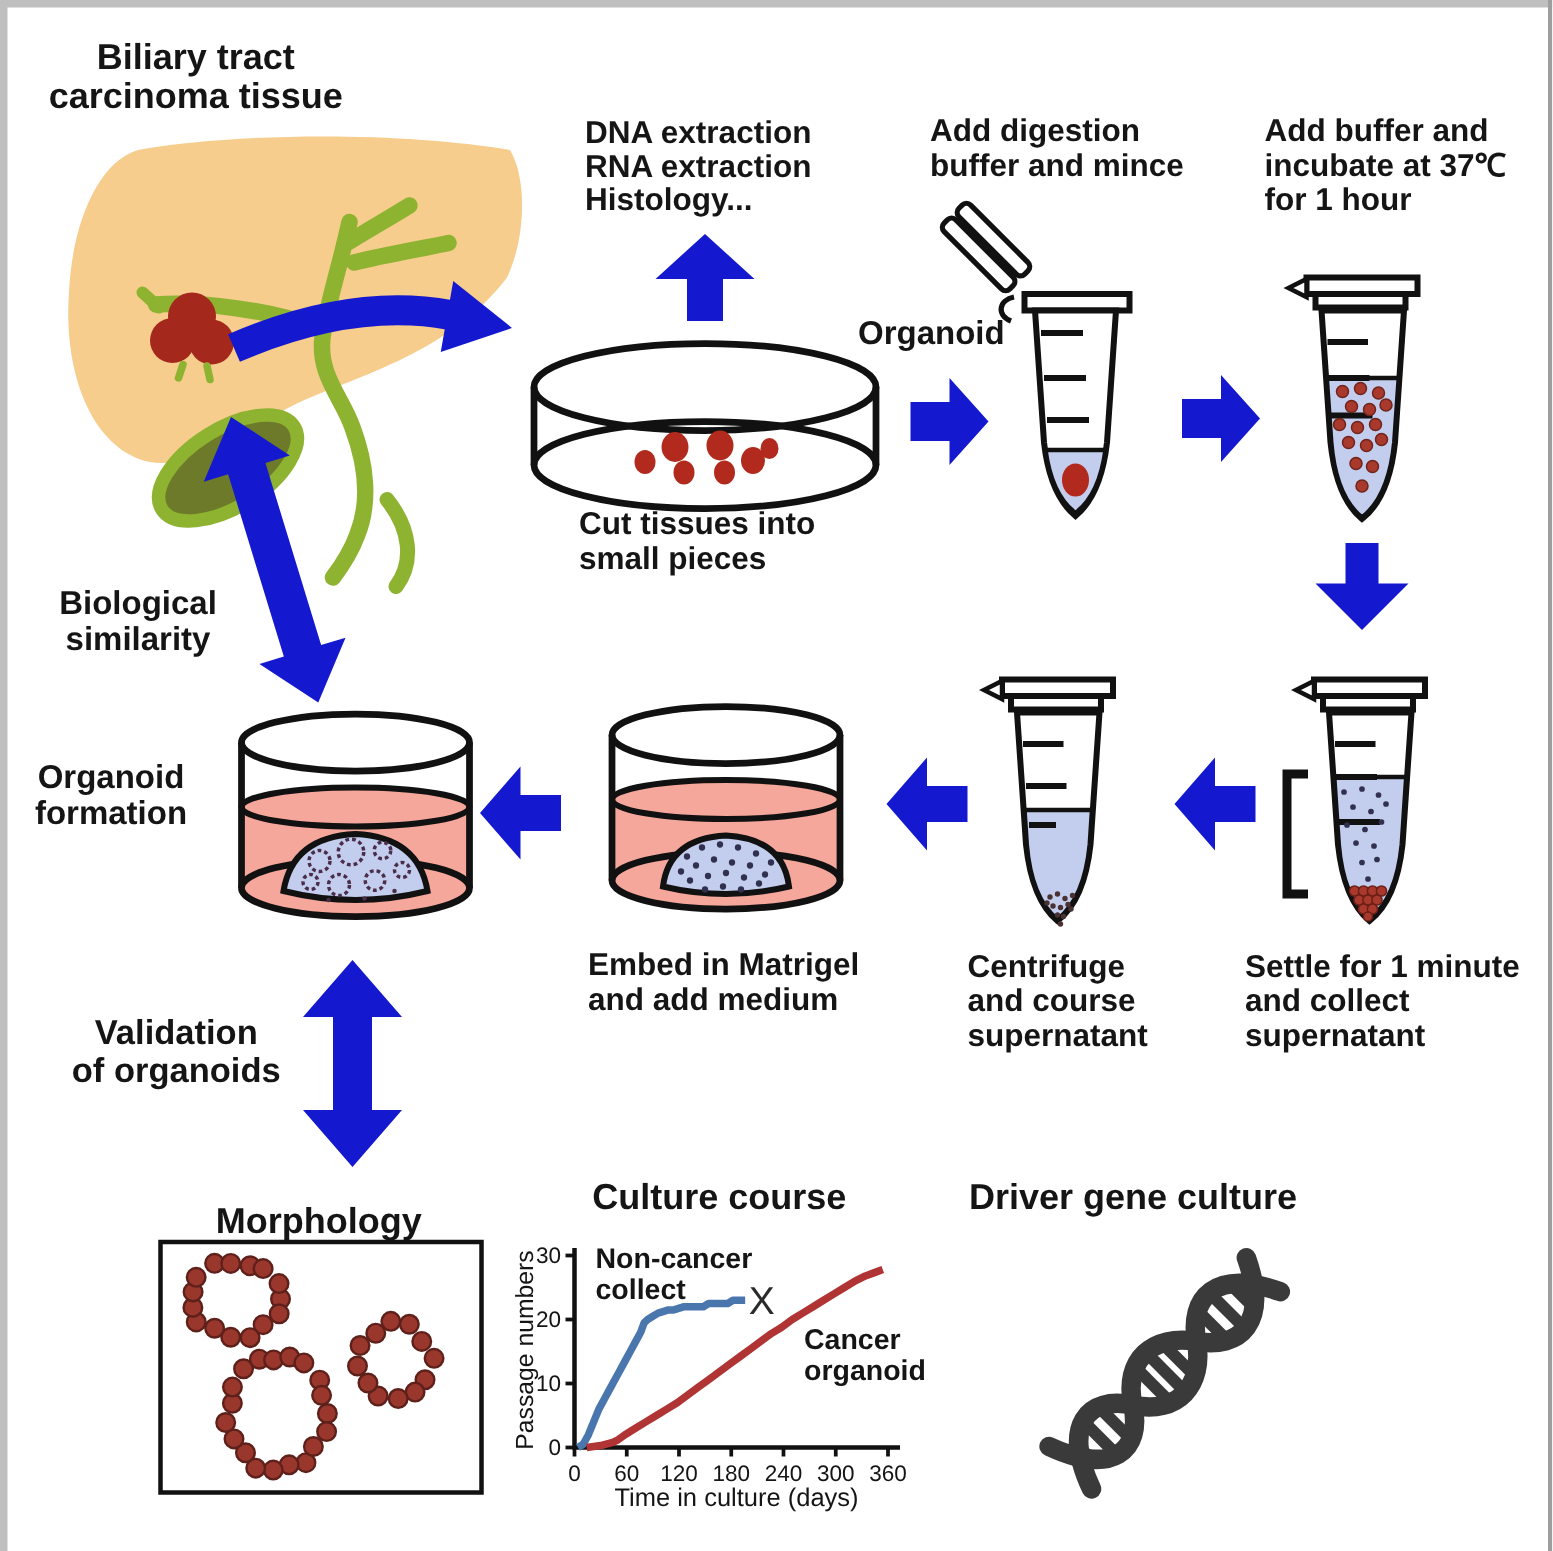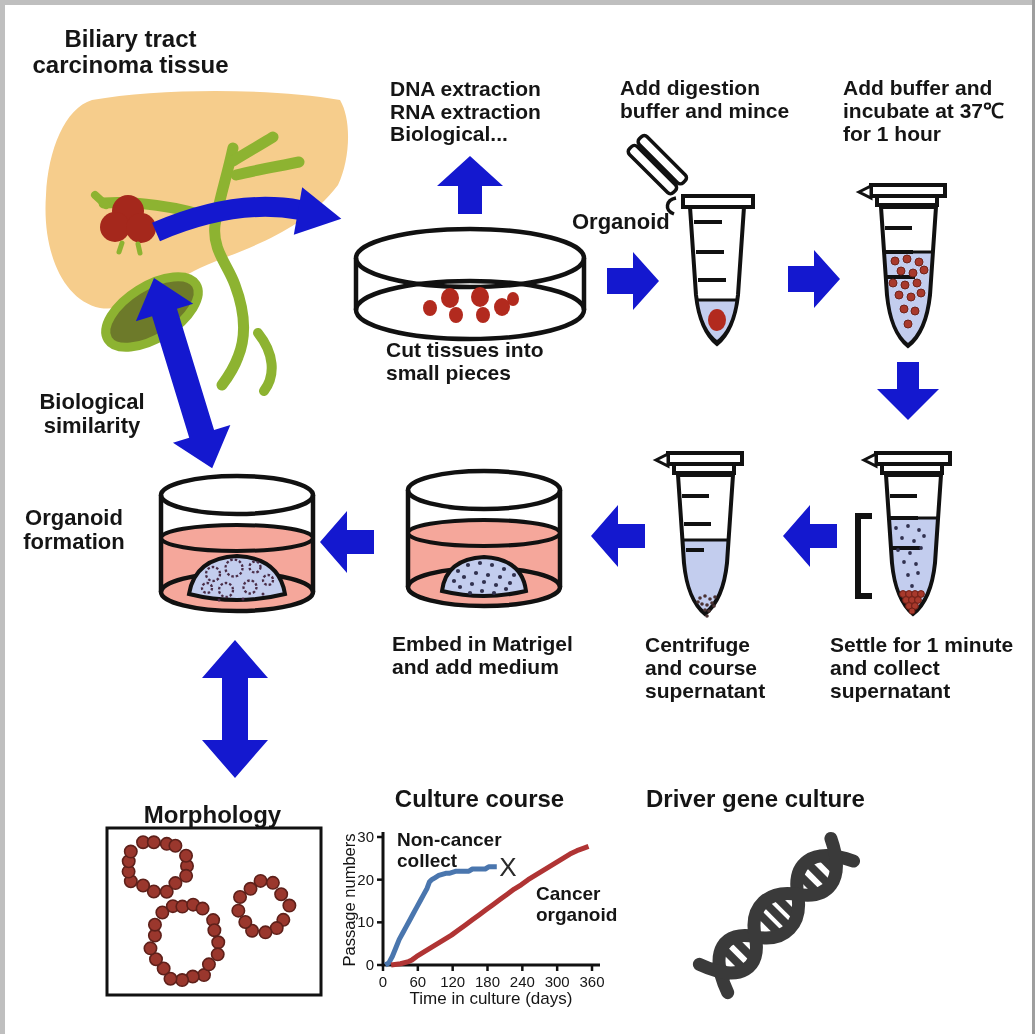--- a/index.html
+++ b/index.html
@@ -22,41 +22,43 @@
 <div id="canvas">
 
   <div class="frame" style="left:0;top:0;width:1035px;height:5px;"></div>
   <div class="frame" style="left:0;top:0;width:5px;height:1034px;"></div>
   <div class="frame" style="right:0;top:0;width:3px;height:1034px;background:#9e9e9e;"></div>
 
   <div class="lbl s24 ctr" style="left:8px;top:26px;width:245px;">Biliary tract
 carcinoma tissue</div>
   <div class="lbl s21" style="left:390px;top:78px;width:185px;line-height:1.08;">DNA extraction
 RNA extraction
-Biological...</div>
+Histology...</div>
   <div class="lbl s21" style="left:386px;top:338px;width:175px;">Cut tissues into
 small pieces</div>
   <div class="lbl s22" style="left:572px;top:210px;width:115px;">Organoid</div>
   <div class="lbl s21" style="left:620px;top:76px;width:195px;">Add digestion
 buffer and mince</div>
   <div class="lbl s21" style="left:843px;top:76px;width:192px;">Add buffer and
 incubate at 37℃
 for 1 hour</div>
   <div class="lbl s21" style="left:830px;top:633px;width:205px;">Settle for 1 minute
 and collect
 supernatant</div>
   <div class="lbl s21" style="left:645px;top:633px;width:165px;">Centrifuge
 and course
 supernatant</div>
   <div class="lbl s21" style="left:392px;top:632px;width:205px;">Embed in Matrigel
 and add medium</div>
   <div class="lbl s22 ctr" style="left:0px;top:506px;width:148px;">Organoid
 formation</div>
   <div class="lbl s22 ctr" style="left:5px;top:390px;width:150px;padding-left:12px;">Biological
 similarity</div>
+  <div class="lbl s23 ctr" style="left:25px;top:676px;width:185px;">Validation
+of organoids</div>
   <div class="lbl s24 ctr" style="left:105px;top:786px;width:215px;margin-top:16px;">Morphology</div>
   <div class="lbl s24 ctr" style="left:372px;top:786px;width:215px;">Culture course</div>
   <div class="lbl s24" style="left:646px;top:786px;width:290px;">Driver gene culture</div>
   <div class="lbl s19" style="left:397px;top:829px;width:118px;">Non-cancer collect</div>
   <div class="lbl s19" style="left:536px;top:883px;width:100px;">Cancer organoid</div>
 
   <svg style="left:30px;top:85px;" width="330" height="320" viewBox="0 0 330 320">
     <path d="M 62 15 C 130 3 240 3 310 15 C 322 35 320 75 308 100 C 270 150 210 165 170 183 C 135 200 100 228 70 223 C 32 215 12 165 16 110 C 18 65 35 23 62 15 Z" style="fill:var(--liver-tan);"></path>
     <g style="stroke:var(--duct-green);" stroke-width="11" fill="none" stroke-linecap="round">
       <path d="M 203 63 C 196 95 188 118 185 140 C 182 165 198 180 205 200 C 214 224 217 250 208 272 C 204 283 198 292 192 300"></path>

